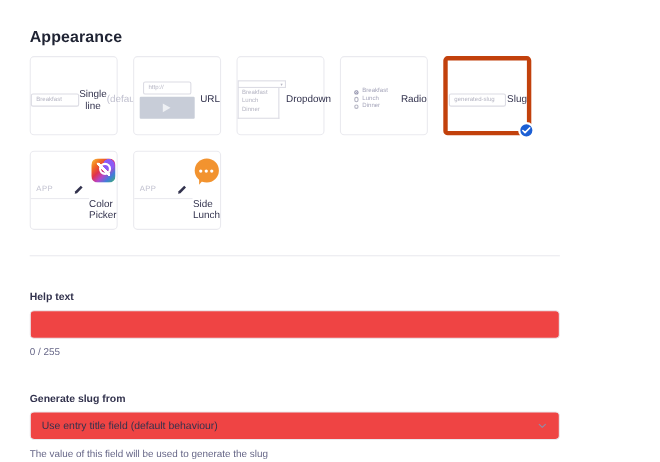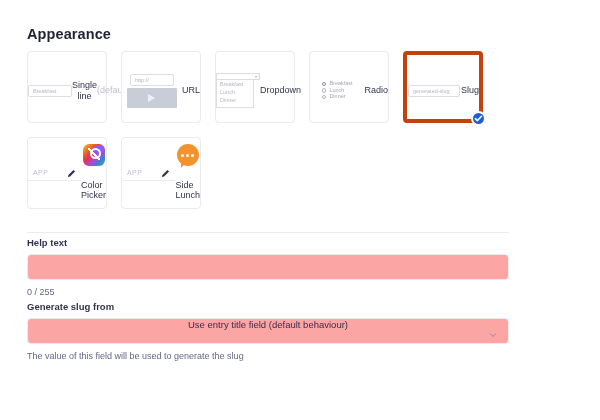--- a/index.html
+++ b/index.html
@@ -128,26 +128,26 @@
   }
   .icon-sidenotes u {
     width: 3px; height: 3px; border-radius: 50%; background: #fff; display: block;
     position: relative; z-index: 2;
   }
   .app-label { font-size: 9px; color: #32324d; }
 
   
   .divider { height: 1px; background: #eaeaef; margin: 23px 0 0; }
 
-  .field { margin-top: 4px; }
+  .field { margin-top: 32px; }
   .field-label { font-size: 9.5px; font-weight: 700; color: #32324d; }
   .input-box {
     margin-top: 6px; height: 26px; border: 1px solid #eaeaef; border-radius: 4px;
-    background: #fca5a5; display: flex; align-items: center;
-    padding: 0 10px; font-size: 9.5px; color: #32324d; flex-direction: column;
+    background: #ef4444; display: flex; align-items: center;
+    padding: 0 10px; font-size: 9.5px; color: #32324d;
   }
   .input-box .chev { margin-left: auto; color: #8e8ea9; display: flex; }
   .field-foot {
     margin-top: 7px; display: flex; justify-content: space-between;
     font-size: 9px; color: #666687;
   }
   .hint { font-size: 9px; color: #666687; margin-top: 7px; }
 </style>
 </head>
 <body>

